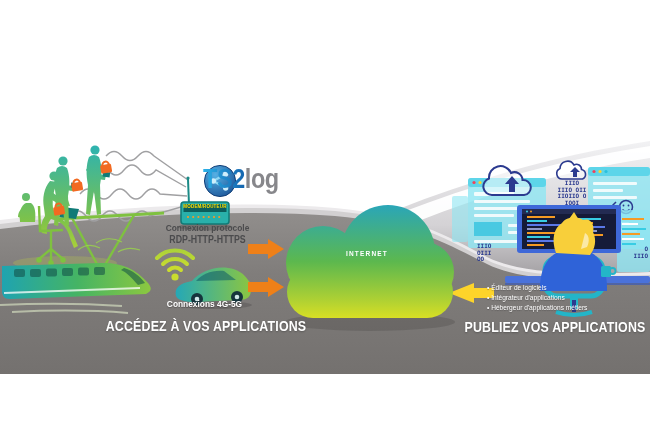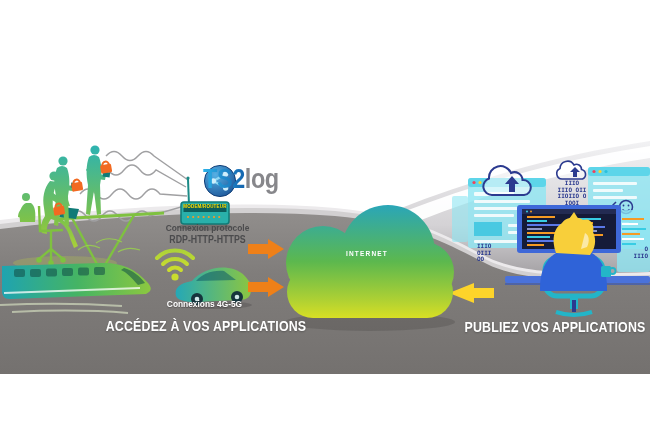--- a/index.html
+++ b/index.html
@@ -341,20 +341,25 @@
   <div class="l2">RDP-HTTP-HTTPS</div>
 </div>
 
 <div class="txt conx">Connexions 4G-5G</div>
 
 <div class="txt internet">INTERNET</div>
 
 <div class="txt heading" style="left:76px;top:317px;width:260px;">ACCÉDEZ À VOS APPLICATIONS</div>
 <div class="txt heading" style="left:430px;top:318px;width:250px;">PUBLIEZ VOS APPLICATIONS</div>
 
+<div class="txt bullets">
+  <div>• Éditeur de logiciels</div>
+  <div>• Intégrateur d'applications</div>
+  <div>• Hébergeur d'applications métiers</div>
+</div>
 
 <div class="bin" style="left:552px;top:180px;width:40px;text-align:center;">IIIO
 IIIO OII
 IIOIIO O
 IOOI</div>
 <div class="bin" style="left:477px;top:243px;">IIIO
 OIII
 OO</div>
 <div class="bin" style="left:628px;top:246px;width:20px;text-align:right;">O
 IIIO</div>

